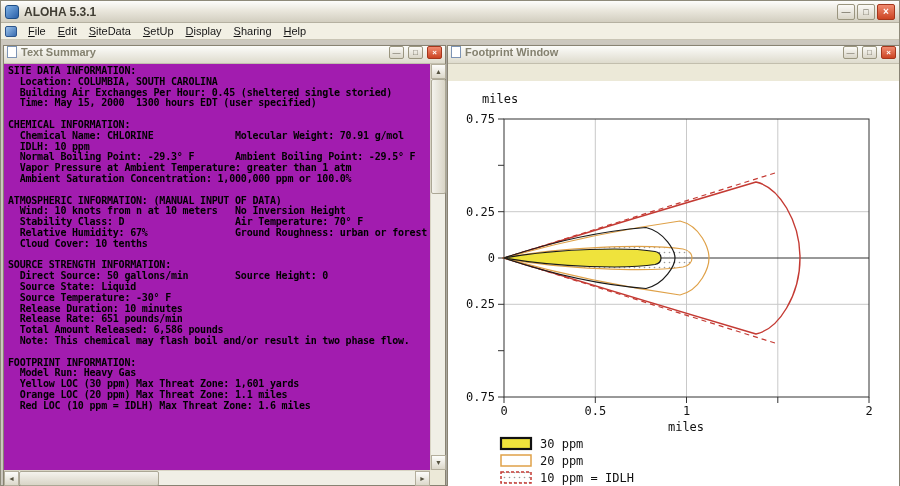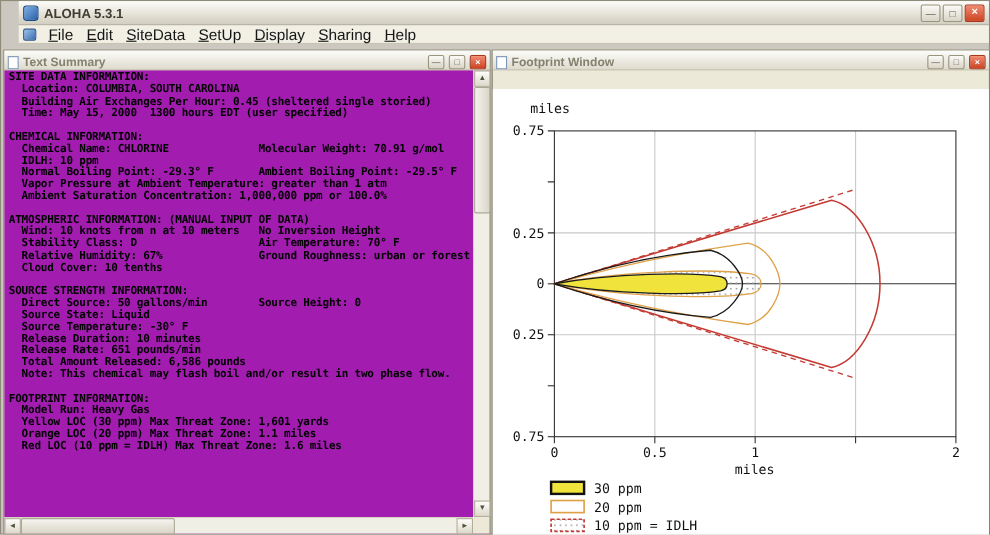--- a/index.html
+++ b/index.html
@@ -1,48 +1,48 @@
 <!DOCTYPE html>
 <html><head>
 <meta charset="utf-8">
 <style>
   * { box-sizing: border-box; margin: 0; padding: 0; }
   html,body { width: 900px; height: 486px; overflow: hidden; }
   body { font-family: "Liberation Sans", sans-serif; background: #ccc8bf; position: relative; }
 
-  .app { position: absolute; inset: 0; border: 1px solid #8e8a7a; background: #ccc8bf; padding-left: 16px; }
+  .app { position: absolute; inset: 0; border: 1px solid #8e8a7a; background: #ccc8bf; }
 
   
   .titlebar { height: 22px; background: linear-gradient(180deg,#fdfdfc 0%,#eae7dd 45%,#d2cec0 100%);
               display: flex; align-items: center; padding: 0 4px; border-bottom: 1px solid #b5b1a1; }
   .app-icon { width: 14px; height: 14px; background: linear-gradient(135deg,#7fb2e5,#2a5fa8);
               border: 1px solid #1d4d86; border-radius: 3px; margin-right: 5px; flex: 0 0 auto; }
   .app-title { font-weight: bold; font-size: 12px; color: #403d33; flex: 1; }
   .winbtns { display: flex; gap: 2px; }
   .wbtn { width: 18px; height: 16px; border: 1px solid #9a957f; border-radius: 2px;
           background: linear-gradient(180deg,#fbfaf7,#d9d5c7); font-size: 9px; line-height: 14px;
           text-align: center; color: #5d5949; }
   .wbtn.close { background: linear-gradient(180deg,#f08b70,#cc4423); border-color: #a5361c;
                 color: #fff; font-weight: bold; font-size: 10px; }
 
   
   .menubar { height: 17px; background: #f2f0e4; border-bottom: 1px solid #c9c5b5;
-             display: flex; align-items: center; padding: 0 3px; font-size: 14px; }
+             display: flex; align-items: center; padding: 0 3px; font-size: 11px; }
   .menu-icon { width: 12px; height: 11px; background: linear-gradient(135deg,#9cc3ea,#3a6db0);
                border: 1px solid #2d568c; border-radius: 2px; margin: 0 5px 0 1px; }
   .menu-item { padding: 1px 6px; color: #161616; cursor: default; }
   .menu-item u { text-decoration: underline; }
 
   
   .mdi { position: absolute; top: 40px; left: 1px; right: 1px; bottom: 1px; }
 
   .child { position: absolute; background: #ece9d8; border: 1px solid #888373;
            box-shadow: 1px 1px 2px rgba(0,0,0,.22); }
   .child-titlebar { height: 18px; background: linear-gradient(180deg,#fcfcfa,#dedbcd);
-                    border-bottom: 1px solid #c2bead; display: flex; align-items: flex-end;
+                    border-bottom: 1px solid #c2bead; display: flex; align-items: flex-start;
                     padding: 0 3px; gap: 4px; }
   .doc-icon { width: 10px; height: 12px; background: #fff; border: 1px solid #7d94b5; flex: 0 0 auto; }
   .child-title { font-size: 11px; font-weight: bold; color: #84816f; flex: 1; white-space: nowrap; overflow: hidden; }
   .cbtn { width: 15px; height: 13px; border: 1px solid #9a957f; border-radius: 2px;
           background: linear-gradient(180deg,#fbfaf7,#d9d5c7); font-size: 8px; line-height: 11px;
           text-align: center; color: #5d5949; flex: 0 0 auto; }
   .cbtn.close { background: linear-gradient(180deg,#f08b70,#cc4423); border-color: #a5361c;
                 color: #fff; font-weight: bold; }
 
   #textWin { left: 1px; top: 4px; width: 443px; height: 441px; }

